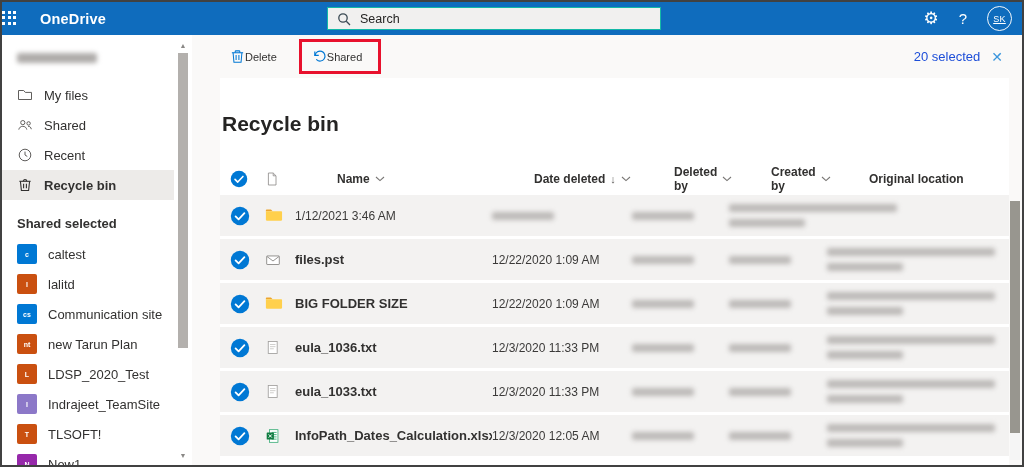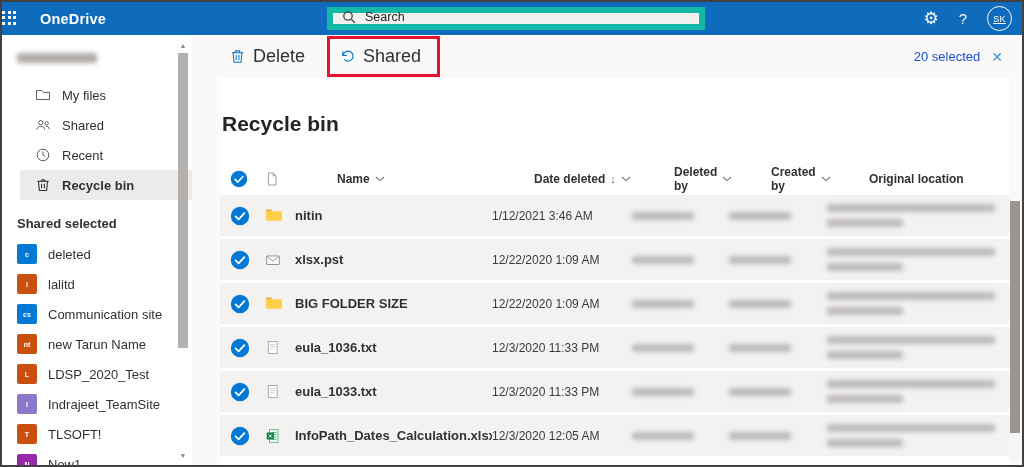--- a/index.html
+++ b/index.html
@@ -6,48 +6,48 @@
   *{box-sizing:border-box;}
   .frame{
     width:1024px;height:467px;border:2px solid #414141;position:relative;
     font-family:"Liberation Sans","DejaVu Sans",sans-serif;background:#fff;overflow:hidden;
   }
   
   .topbar{height:33px;background:#0f6cbd;display:flex;align-items:center;position:relative;padding-left:0;}
   .waffle{width:16px;height:16px;display:grid;grid-template-columns:repeat(3,3px);grid-template-rows:repeat(3,3px);gap:2.5px;cursor:pointer;}
   .waffle i{background:#fff;display:block;}
   .appname{color:#fff;font-weight:700;font-size:14.5px;margin-left:22px;letter-spacing:.2px;cursor:pointer;}
-  .searchbox{position:absolute;left:325px;top:5px;width:378px;height:23px;background:#f1f0ef;border:6px solid #14b8a6;
-    display:flex;align-items:flex-end;padding-left:9px;gap:9px;cursor:text;}
+  .searchbox{position:absolute;left:325px;top:5px;width:334px;height:23px;background:#f1f0ef;border:1px solid #14b8a6;
+    display:flex;align-items:center;padding-left:9px;gap:9px;cursor:text;}
   .searchbox span{font-size:12.5px;color:#252423;}
   .topbar-right{position:absolute;right:10px;top:0;height:33px;display:flex;align-items:center;gap:20px;}
   .gear{color:#fff;font-size:17px;line-height:1;cursor:pointer;}
   .help{color:#fff;font-size:15px;cursor:pointer;}
   .avatar{width:25px;height:25px;border-radius:50%;border:1.4px solid rgba(255,255,255,.95);display:flex;align-items:center;justify-content:center;cursor:pointer;}
   .avatar span{color:#fff;font-size:9px;letter-spacing:.3px;text-decoration:underline;}
   
   .body{display:flex;height:430px;}
   
   .sidebar{width:190px;background:#fff;position:relative;flex-shrink:0;padding-top:12px;}
   .blur-name{width:80px;height:10px;background:#aeaba9;border-radius:2px;filter:blur(2.5px);margin:6px 0 0 15px;}
-  .nav{margin-top:17px;padding-left:18px;}
+  .nav{margin-top:17px;}
   .nav-item{height:30px;display:flex;align-items:center;gap:11px;padding-left:15px;font-size:13px;color:#323130;cursor:pointer;width:172px;}
   .nav-item.selected{background:#edebe9;font-weight:700;}
   .side-heading{font-size:13px;font-weight:700;color:#323130;margin:16px 0 8px 15px;}
   .lib-item{height:30px;display:flex;align-items:center;gap:11px;padding-left:15px;font-size:13px;color:#323130;cursor:pointer;width:172px;}
   .tile{width:20px;height:20px;border-radius:2px;display:flex;align-items:center;justify-content:center;color:#fff;font-size:7px;font-weight:700;flex-shrink:0;}
   .side-scrollbar{position:absolute;top:6px;right:4px;bottom:4px;width:10px;display:flex;flex-direction:column;align-items:center;}
   .side-scrollbar .arr{color:#8a8886;font-size:7px;line-height:10px;}
   .side-scrollbar .track{flex:1;width:10px;position:relative;}
   .side-scrollbar .thumb{position:absolute;top:2px;left:0;width:10px;height:295px;background:#b3b0ad;cursor:grab;}
   .side-scrollbar .arr.bottom{margin-top:auto;}
   
   .content{flex:1;background:#faf9f8;position:relative;}
   .toolbar{height:43px;display:flex;align-items:center;padding-left:30px;position:relative;}
-  .tb-btn{display:flex;align-items:center;gap:8px;background:none;border:none;font-family:inherit;font-size:18px;color:#323130;cursor:pointer;padding:6px 8px;}
+  .tb-btn{display:flex;align-items:center;background:none;border:none;font-family:inherit;font-size:11px;color:#323130;cursor:pointer;padding:6px 8px;}
   .restore-box{border:3px solid #e8112d;display:flex;align-items:center;margin-left:14px;padding:1px 8px 1px 2px;}
   .sel-status{position:absolute;right:22px;top:0;height:43px;display:flex;align-items:center;gap:11px;}
   .sel-status .txt{font-size:13px;color:#1d4ed8;}
   .sel-status .x{color:#3a96dd;font-size:14px;cursor:pointer;line-height:1;}
   .panel{margin-left:28px;margin-right:16px;background:#fff;height:387px;padding-top:34px;}
   .page-title{font-size:21px;font-weight:600;color:#252423;margin:0 0 0 2px;padding:0;}
   .grid{display:grid;grid-template-columns:30px 35px 197px 140px 97px 98px 1fr;padding-left:10px;align-items:center;}
   .thead{margin-top:27px;height:32px;}
   .th{font-size:12px;font-weight:700;color:#323130;display:flex;align-items:center;gap:5px;cursor:pointer;padding-left:42px;}
   .sort-arrow{font-size:11px;color:#605e5c;}
@@ -144,36 +144,36 @@
                 <path d="M6.6 6.8v4.4M9.4 6.8v4.4"></path>
               </svg>
             </span>
     <span class="nav-label">Recycle bin</span>
   </div>
 </nav>
       <div class="side-heading">Shared selected</div>
       <div id="lib-list">
   <div class="lib-item">
     <span class="tile" style="background: rgb(0, 120, 212);">c</span>
-    <span class="lib-label">deleted</span>
+    <span class="lib-label">caltest</span>
   </div>
 
   <div class="lib-item">
     <span class="tile" style="background: rgb(202, 80, 16);">l</span>
     <span class="lib-label">lalitd</span>
   </div>
 
   <div class="lib-item">
     <span class="tile" style="background: rgb(0, 120, 212);">cs</span>
     <span class="lib-label">Communication site</span>
   </div>
 
   <div class="lib-item">
     <span class="tile" style="background: rgb(202, 80, 16);">nt</span>
-    <span class="lib-label">new Tarun Name</span>
+    <span class="lib-label">new Tarun Plan</span>
   </div>
 
   <div class="lib-item">
     <span class="tile" style="background: rgb(202, 80, 16);">L</span>
     <span class="lib-label">LDSP_2020_Test</span>
   </div>
 
   <div class="lib-item">
     <span class="tile" style="background: rgb(140, 120, 200);">I</span>
     <span class="lib-label">Indrajeet_TeamSite</span>
@@ -277,21 +277,20 @@
                   <circle cx="10" cy="10" r="9.2" fill="#0078d4"></circle>
                   <path d="M5.6 10.4l3 3 5.8-6.2" stroke="#fff" stroke-width="1.8" fill="none" stroke-linecap="round" stroke-linejoin="round"></path>
                 </svg>
     </span>
     <span class="cell-icon">
                 <svg width="19" height="19" viewBox="0 0 20 20">
                   <path fill="#eda52e" d="M2 4.6c0-.6.45-1 1-1h4.3l1.8 1.8H2z"></path>
                   <path fill="#ffd04c" d="M2 5.4h16c.55 0 1 .45 1 1v8c0 .55-.45 1-1 1H3c-.55 0-1-.45-1-1z"></path>
                 </svg>
               </span>
-    <span class="cell-name">nitin</span>
     <span class="cell-date">1/12/2021 3:46 AM</span>
     <span class="cell-blur">
                 <i class="bar w62"></i>
               </span>
     <span class="cell-blur">
                 <i class="bar w62"></i>
               </span>
     <span class="cell-loc">
                 <i class="bar w170"></i>
                 <i class="bar w80"></i>
@@ -304,21 +303,21 @@
                   <circle cx="10" cy="10" r="9.2" fill="#0078d4"></circle>
                   <path d="M5.6 10.4l3 3 5.8-6.2" stroke="#fff" stroke-width="1.8" fill="none" stroke-linecap="round" stroke-linejoin="round"></path>
                 </svg>
     </span>
     <span class="cell-icon">
                 <svg width="18" height="18" viewBox="0 0 20 20">
                   <rect x="3" y="5.5" width="14" height="9.5" rx="0.5" fill="#fff" stroke="#8a8886"></rect>
                   <path d="M3.3 6.1l6.7 5 6.7-5" fill="none" stroke="#8a8886"></path>
                 </svg>
               </span>
-    <span class="cell-name">xlsx.pst</span>
+    <span class="cell-name">files.pst</span>
     <span class="cell-date">12/22/2020 1:09 AM</span>
     <span class="cell-blur">
                 <i class="bar w62"></i>
               </span>
     <span class="cell-blur">
                 <i class="bar w62"></i>
               </span>
     <span class="cell-loc">
                 <i class="bar w170"></i>
                 <i class="bar w80"></i>

